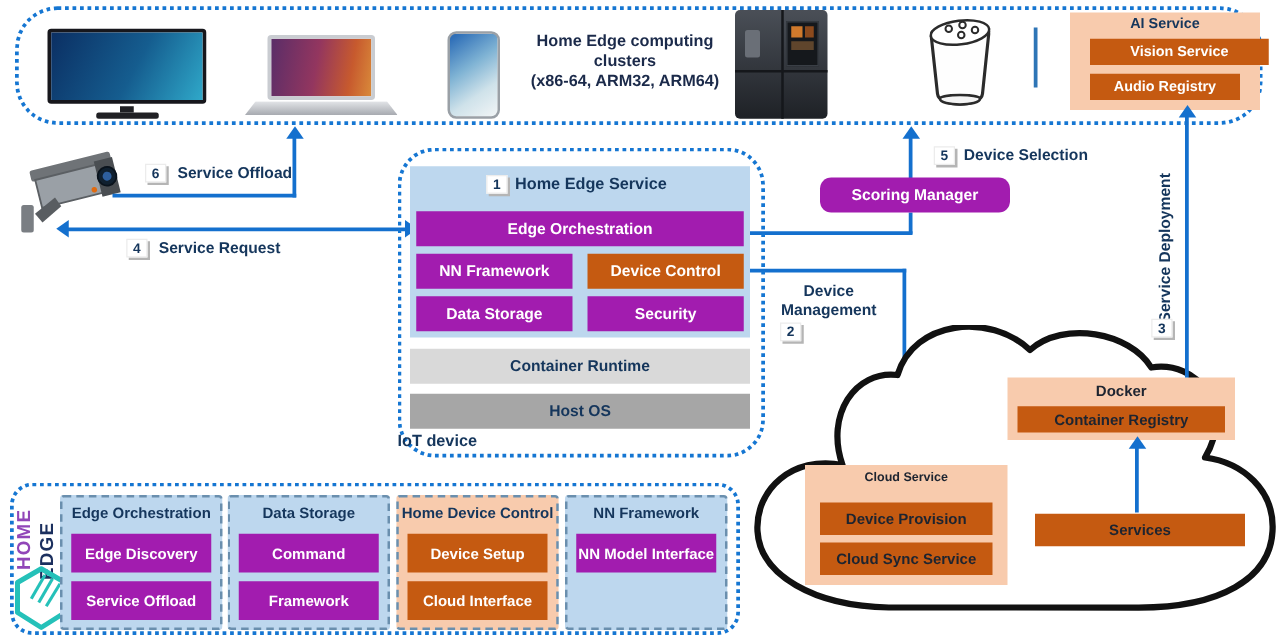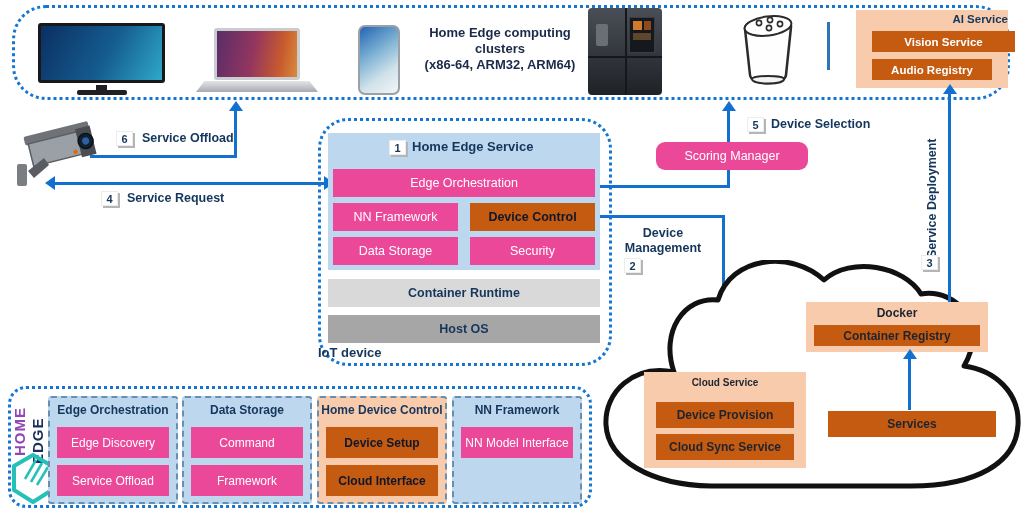--- a/index.html
+++ b/index.html
@@ -5,24 +5,24 @@
   * { margin:0; padding:0; box-sizing:border-box; }
   body { background:#ffffff; font-family:"Liberation Sans", sans-serif; }
   #canvas { position:relative; width:1024px; height:514px; background:#fff; overflow:hidden; }
 
   .abs { position:absolute; }
   .dotted { border:3px dotted #1576D2; border-radius:34px; }
   .navy { color:#15365C; }
   .bold { font-weight:bold; }
   .ctr { display:flex; align-items:center; justify-content:center; text-align:center; }
 
-  .box-dark { background:#ec4899; color:#fff; font-weight:normal; font-size:12.5px; display:flex; align-items:center; justify-content:center; }
+  .box-dark { background:#a21caf; color:#fff; font-weight:bold; font-size:12.5px; display:flex; align-items:center; justify-content:center; }
   .box-orange { background:#C55A11; font-weight:bold; font-size:12.5px; display:flex; align-items:center; justify-content:center; }
   .txt-white { color:#fff; }
-  .txt-navy { color:#0f172a; }
+  .txt-navy { color:#ffffff; }
   .txt-dark { color:#1d2430; }
 
   .hline, .vline { position:absolute; background:#1470CE; }
   .arr { position:absolute; width:0; height:0; }
   .arr-up    { border-left:7px solid transparent; border-right:7px solid transparent; border-bottom:10px solid #1470CE; }
   .arr-down  { border-left:7px solid transparent; border-right:7px solid transparent; border-top:10px solid #1470CE; }
   .arr-left  { border-top:7px solid transparent; border-bottom:7px solid transparent; border-right:10px solid #1470CE; }
   .arr-right { border-top:7px solid transparent; border-bottom:7px solid transparent; border-left:10px solid #1470CE; }
 
   .numbox { position:absolute; width:17px; height:15px; background:#fff; box-shadow:2px 2px 0 #b5b5b5; border:1px solid #ececec;
@@ -78,21 +78,21 @@
     <circle cx="20" cy="10" r="2.6" fill="none" stroke="#2b2b2b" stroke-width="1.6"></circle>
     <circle cx="31" cy="7" r="2.6" fill="none" stroke="#2b2b2b" stroke-width="1.6"></circle>
     <circle cx="41" cy="11" r="2.6" fill="none" stroke="#2b2b2b" stroke-width="1.6"></circle>
     <circle cx="30" cy="15" r="2.6" fill="none" stroke="#2b2b2b" stroke-width="1.6"></circle>
     <path d="M13,66 C13,62 45,62 45,66 C45,72 13,72 13,66 Z" fill="#f4f4f4" stroke="#2b2b2b" stroke-width="2"></path>
   </svg>
 
   <div class="abs" style="left:827px; top:22px; width:3px; height:48px; background:#2E75B6;"></div>
 
   <div class="abs peach-panel" style="left:856px; top:10px; width:152px; height:78px;">
-    <div style="text-align:right; padding-top:3px; font-size:11.5px; font-weight:bold; color:#15365C;">AI Service</div>
+    <div style="text-align:center; padding-top:3px; font-size:11.5px; font-weight:bold; color:#15365C;">AI Service</div>
   </div>
   <div class="abs box-orange txt-white" style="left:872px; top:31px; width:143px; height:21px; font-size:11.5px;">Vision Service</div>
   <div class="abs box-orange txt-white" style="left:872px; top:59px; width:120px; height:21px; font-size:11.5px;">Audio Registry</div>
 
   <svg class="abs" style="left:8px; top:116px;" width="102" height="74" viewBox="0 0 102 74">
     <g transform="rotate(-14 50 36)">
       <rect x="20" y="13" width="66" height="9" rx="2" fill="#6f7377"></rect>
       <rect x="23" y="21" width="58" height="23" fill="#9aa0a6" stroke="#5b5f63" stroke-width="1.5"></rect>
       <rect x="72" y="18" width="15" height="29" fill="#4a4e52"></rect>
       <circle cx="79.5" cy="32" r="7.5" fill="#10202f" stroke="#0a131c" stroke-width="1.5"></circle>

